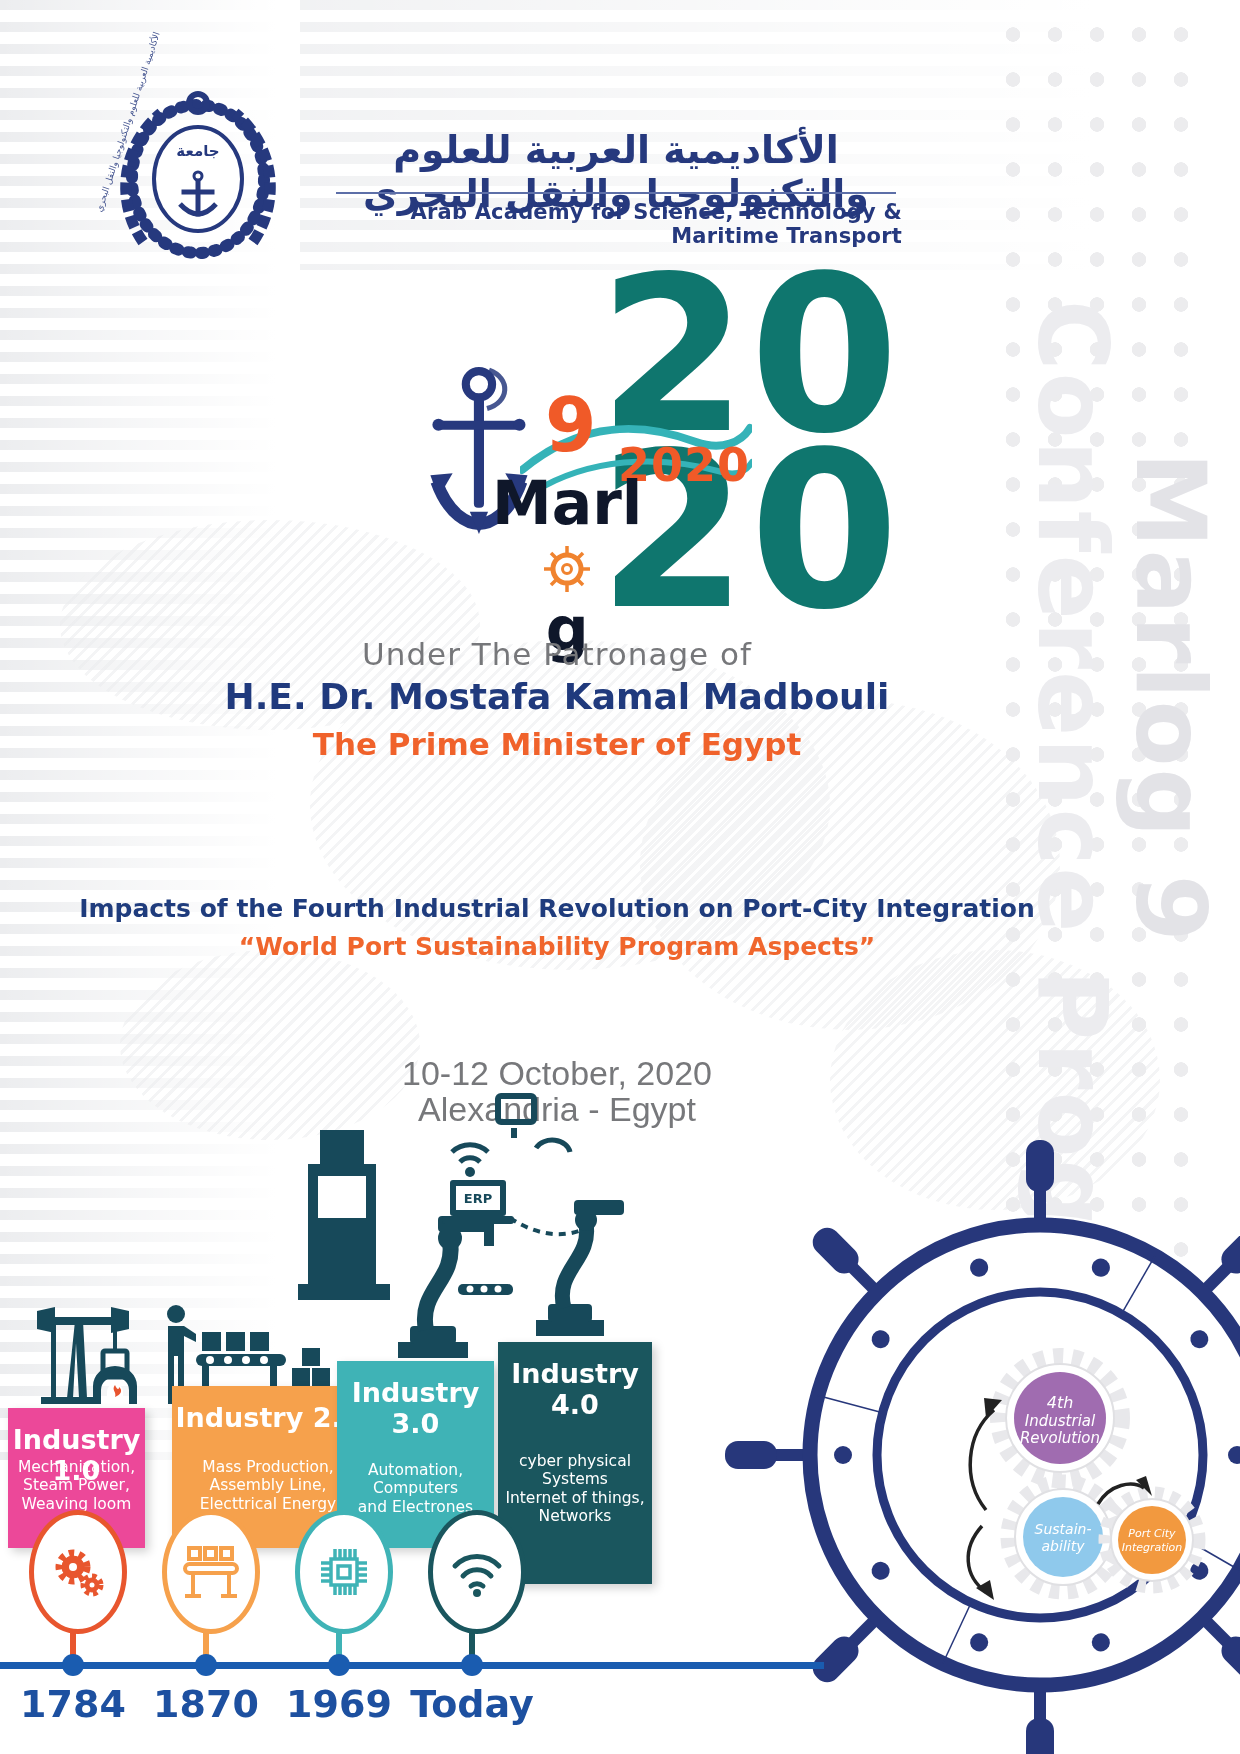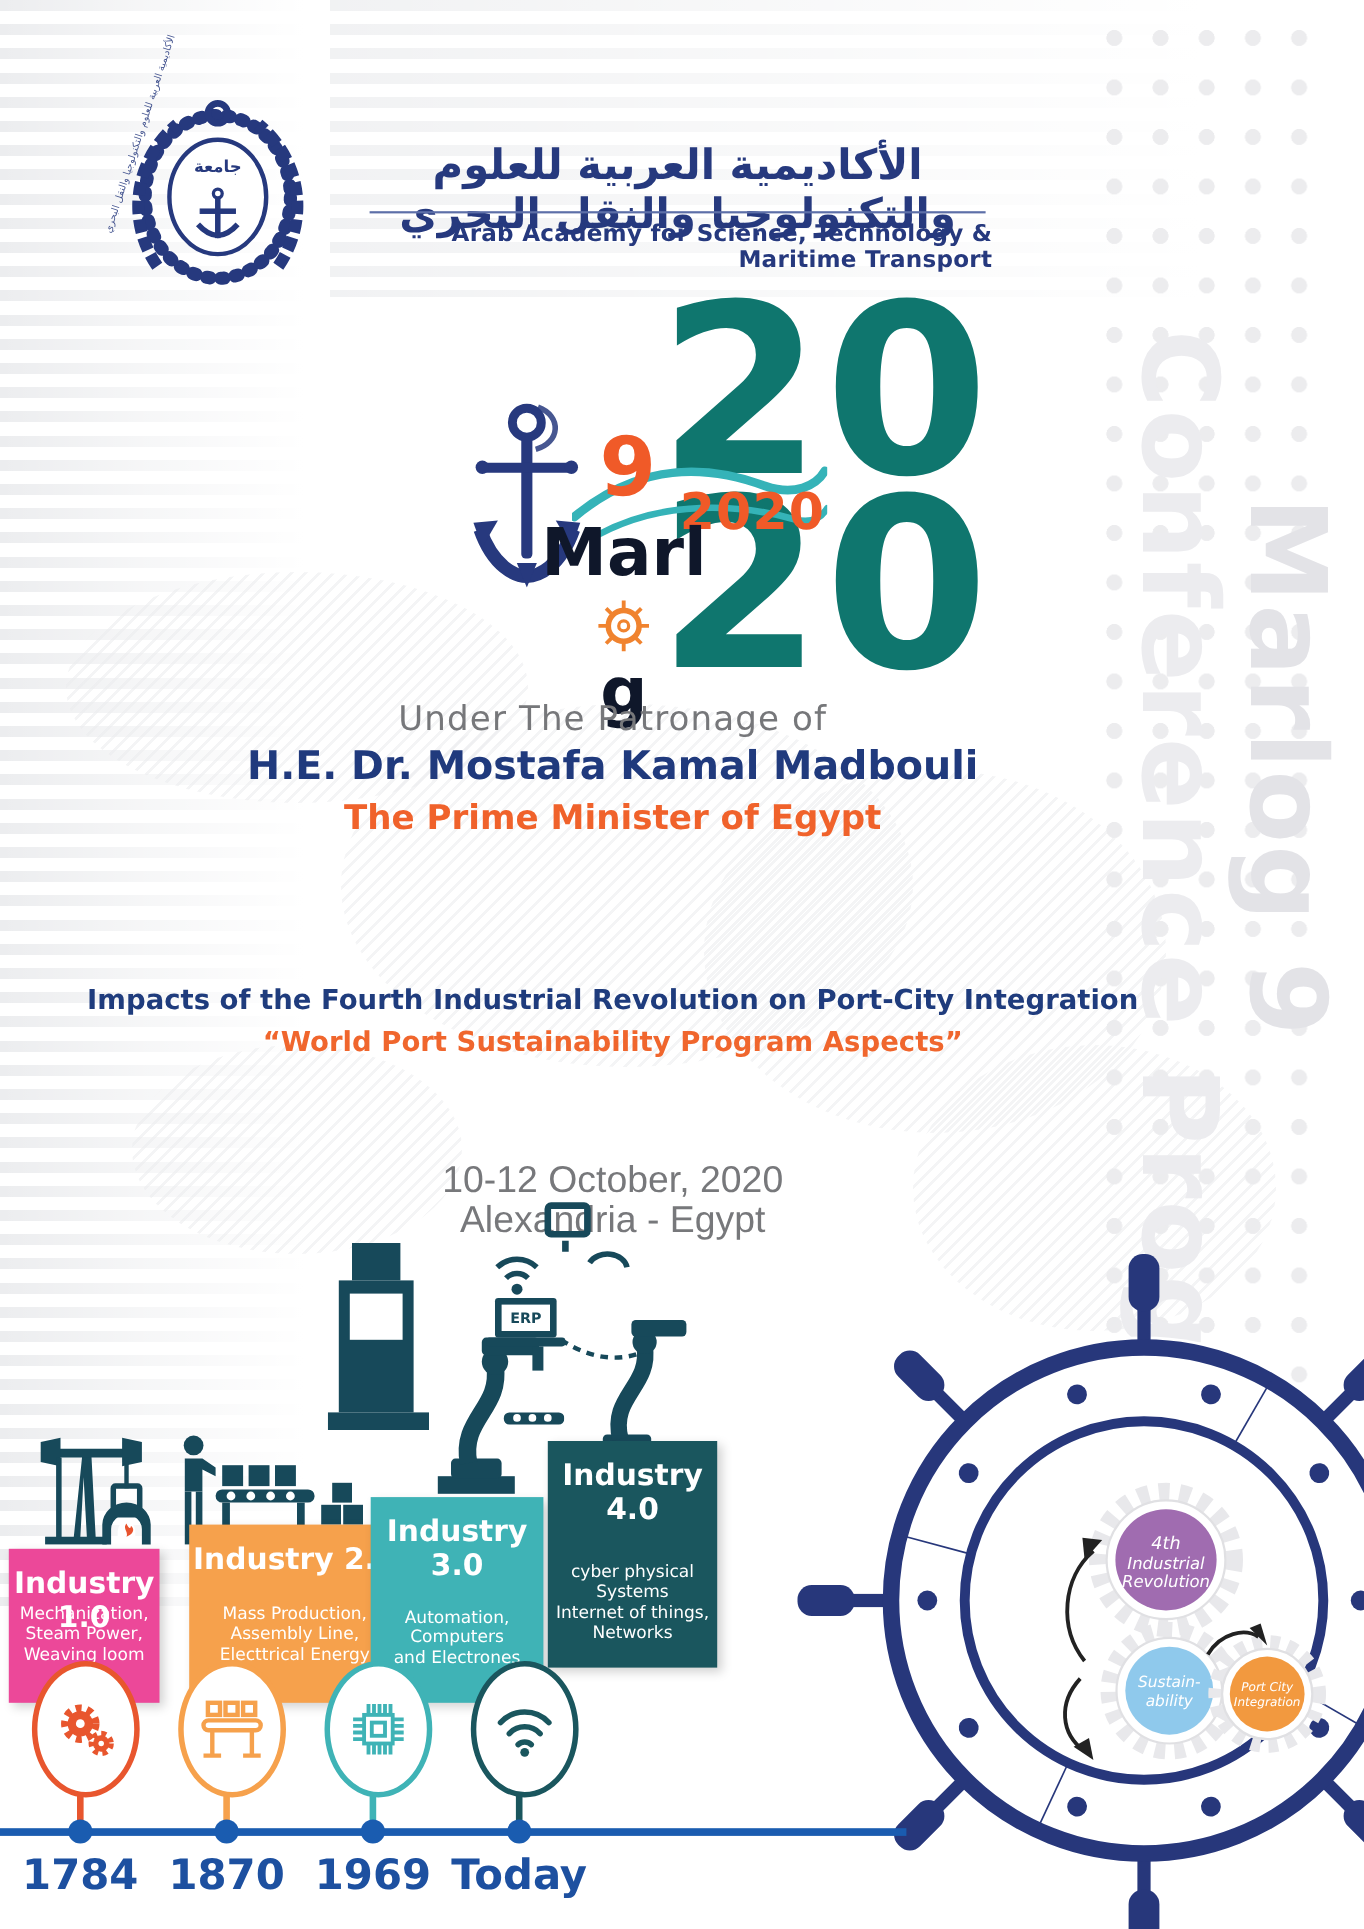--- a/index.html
+++ b/index.html
@@ -256,21 +256,21 @@
       <div>Electtrical Energy</div>
     </div>
   </div>
   <div class="abs blk z5" style="left: 337px; top: 1361px; width: 157px; height: 187px; background: rgb(63, 179, 182);">
     <div class="lbl">Industry 3.0</div>
     <div class="desc" style="top:100px">
       <div>Automation, Computers</div>
       <div>and Electrones</div>
     </div>
   </div>
-  <div class="abs blk z5" style="left: 498px; top: 1310px; width: 154px; height: 206px; background: rgb(26, 86, 94);">
+  <div class="abs blk z5" style="left: 498px; top: 1342px; width: 154px; height: 242px; background: rgb(26, 86, 94);">
     <div class="lbl">Industry 4.0</div>
     <div class="desc" style="top:110px">
       <div>cyber physical Systems</div>
       <div>Internet of things,</div>
       <div>Networks</div>
     </div>
   </div>
 
   <div class="abs tl-line" style="background: rgb(26, 92, 176);"></div>
 

